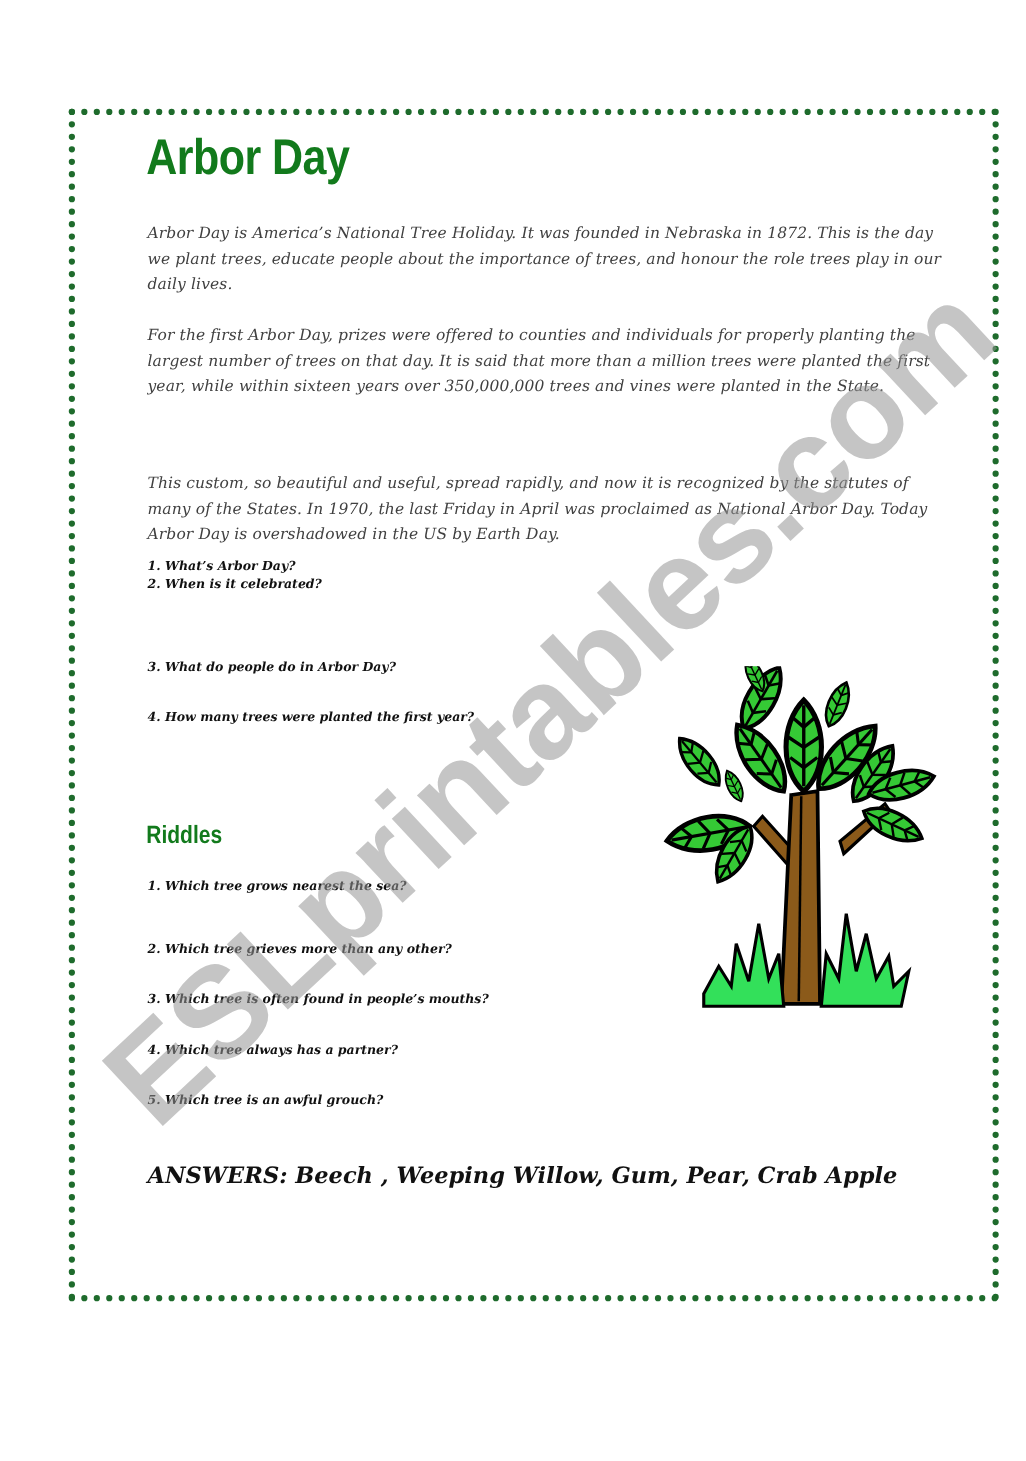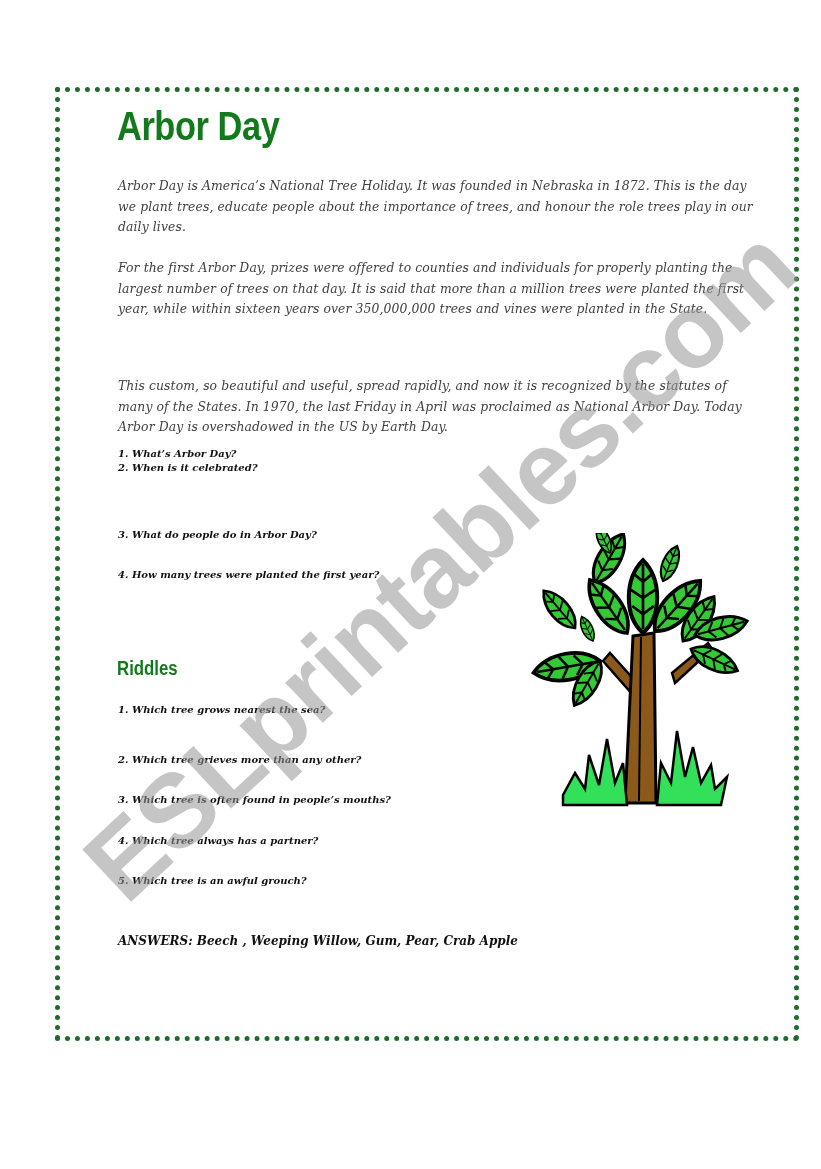--- a/index.html
+++ b/index.html
@@ -75,21 +75,21 @@
       transform-origin: left top;
     }
     .answers {
       position: absolute;
       left: 118px;
       top: 932px;
       margin: 0;
       font-family: "DejaVu Serif", serif;
       font-style: italic;
       font-weight: bold;
-      font-size: 12px;
+      font-size: 18px;
       line-height: 18px;
       color: #111111;
     }
     .tree {
       position: absolute;
       left: 515px;
       top: 533px;
       width: 250px;
       height: 276px;
     }

